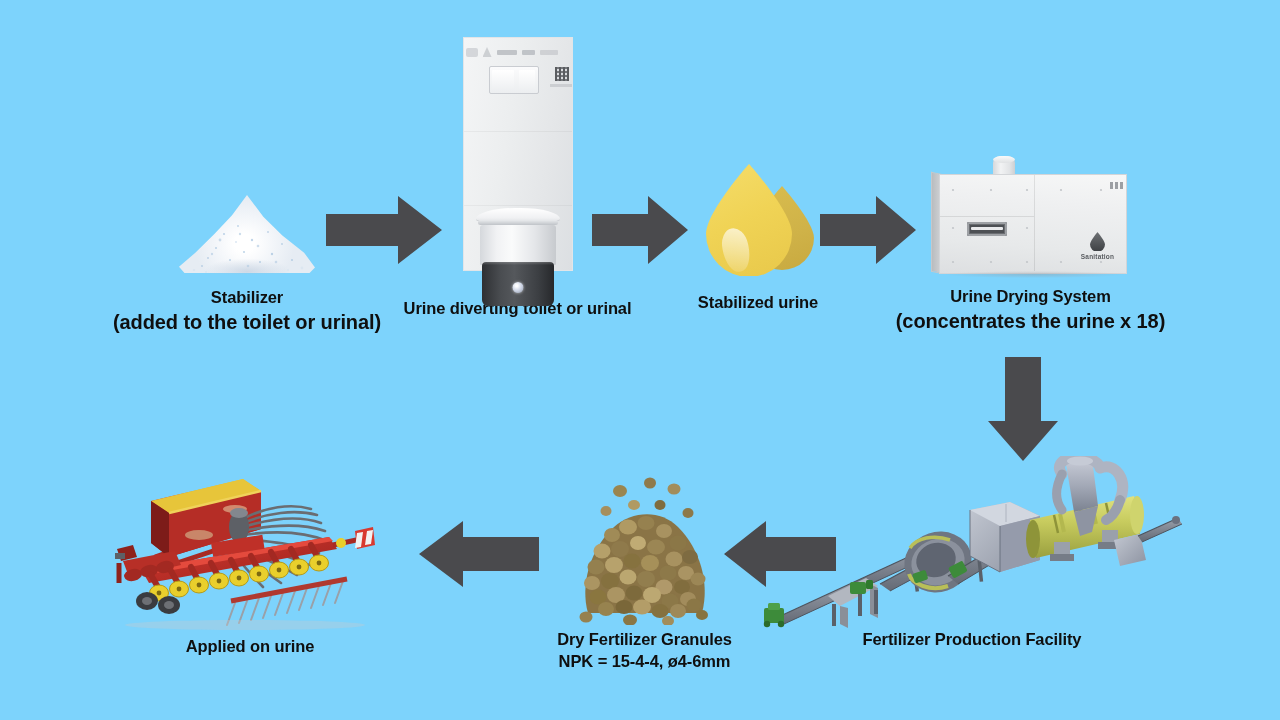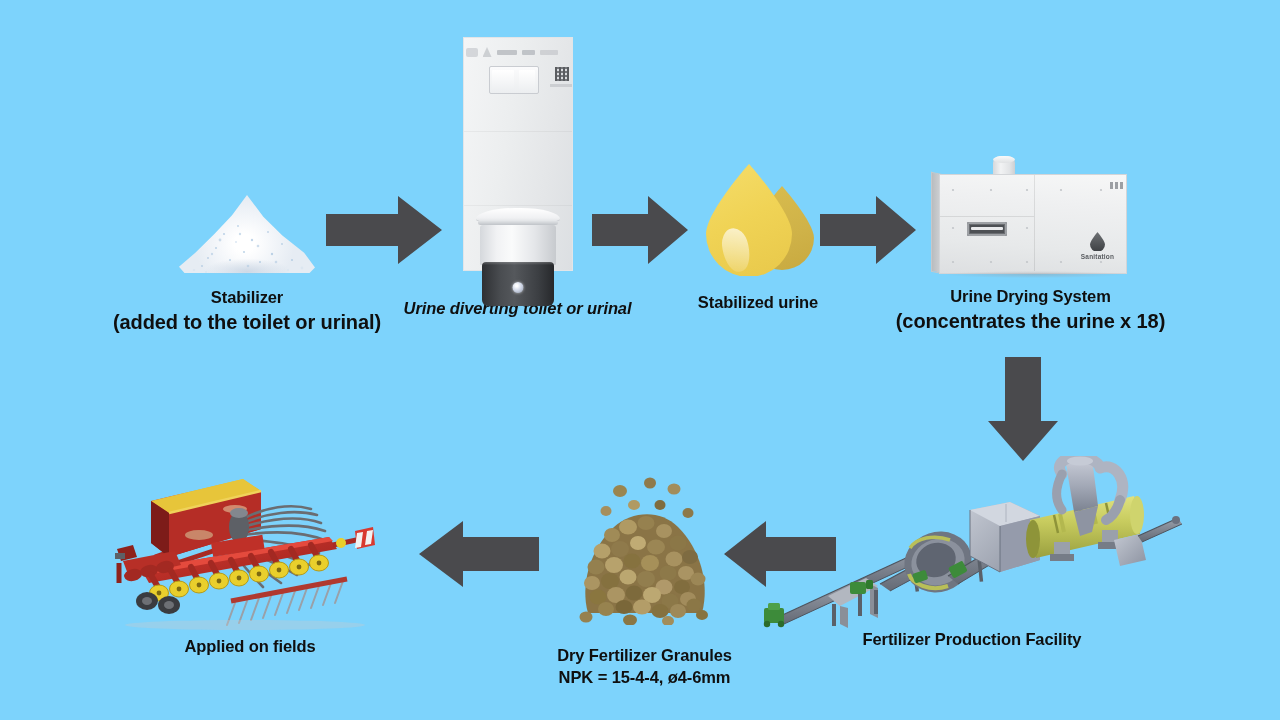--- a/index.html
+++ b/index.html
@@ -288,21 +288,21 @@
         </div>
       <div class="t-qr"></div>
       <div class="t-qrtext"></div>
       <div class="t-bowl"></div>
       <div class="t-ring"></div>
       <div class="t-cyl"></div>
       <div class="t-dot"></div>
       <div class="t-base"></div>
       <div class="t-btn"></div>
     </div>
-    <div class="caption" style="margin-top:12px;font-style:italic;">
+    <div class="caption" style="margin-top:12px;">
       <span class="l1">Urine diverting toilet or urinal</span>
     </div>
   </div>
 
   <div class="node" style="left:698px; top:160px; width:120px;">
     <div class="art drops-wrap">
       <div class="drop drop-back"></div>
       <div class="drop drop-front">
         <div class="drop-gloss"></div>
       </div>
@@ -542,21 +542,21 @@
 
           <g>
             <ellipse cx="14" cy="152" rx="6.5" ry="5.5" fill="#96814f"></ellipse>
             <ellipse cx="58" cy="155" rx="7" ry="5.5" fill="#8a7644"></ellipse>
             <ellipse cx="96" cy="156" rx="6" ry="5" fill="#a28d5b"></ellipse>
             <ellipse cx="130" cy="150" rx="6" ry="5" fill="#87733f"></ellipse>
           </g>
         </g>
       </svg>
     </div>
-    <div class="caption" style="margin-top:20px;">
+    <div class="caption" style="margin-top:4px;">
       <span class="l1">Dry Fertilizer Granules</span>
       <span class="l1">NPK = 15-4-4, ø4-6mm</span>
     </div>
   </div>
 
   <div class="node" style="left:115px; top:465px; width:270px;">
     <div class="art drill-wrap">
       <svg width="270" height="165" viewBox="0 0 270 165">
         <defs>
           <linearGradient id="hopG" x1="0" y1="0" x2="0" y2="1">
@@ -688,17 +688,17 @@
 
         <g>
           <polygon points="2,84 18,80 22,92 6,96" fill="#8e221c"></polygon>
           <rect x="0" y="88" width="10" height="6" fill="#5d6066"></rect>
         </g>
 
         <ellipse cx="130" cy="160" rx="120" ry="5" fill="#c9cacd" opacity="0.35"></ellipse>
       </svg>
     </div>
     <div class="caption" style="margin-top:6px;">
-      <span class="l1">Applied on fields</span>
+      <span class="l1">Applied on urine</span>
     </div>
   </div>
 
 </div>
 
 </body></html>

